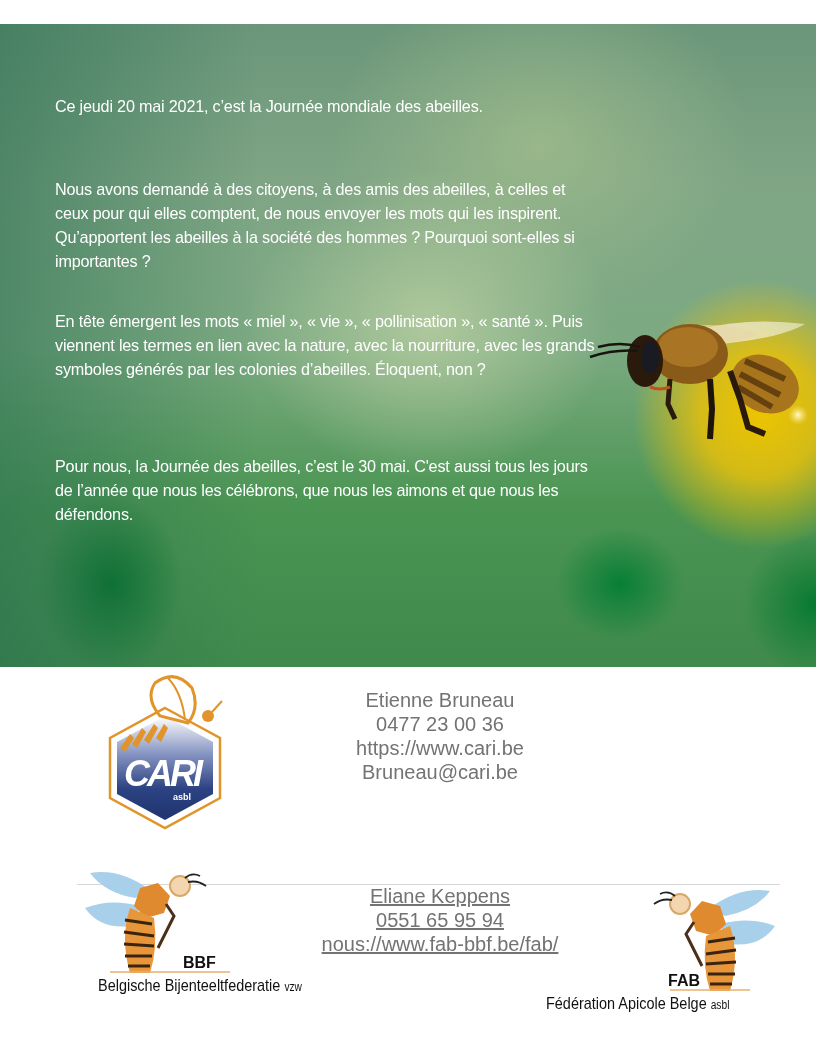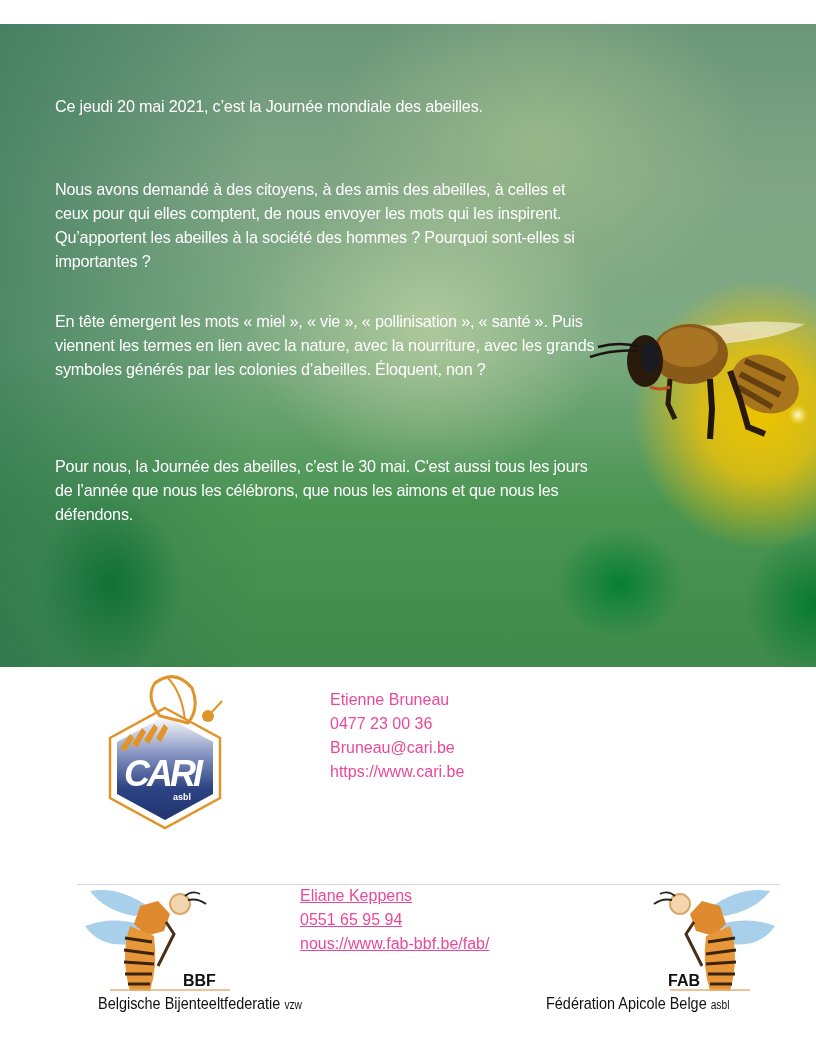--- a/index.html
+++ b/index.html
@@ -20,27 +20,27 @@
     position:absolute; left:0; top:0; width:260px; height:643px;
     background:linear-gradient(90deg, rgba(40,110,80,0.55), rgba(40,110,80,0));
   }
   .hero-text { position:absolute; left:55px; top:70px; width:540px; color:#ffffff; font-size:16.2px; line-height:24px; font-family:"Liberation Sans", sans-serif; letter-spacing:-0.2px; }
   .hero-text p { margin:0; }
   .p1 { position:absolute; top:0; }
   .p2 { position:absolute; top:83px; }
   .p3 { position:absolute; top:215px; }
   .p4 { position:absolute; top:360px; }
   .bee { position:absolute; left:580px; top:275px; width:230px; height:145px; }
-  .contact { position:absolute; text-align:left; color:#ec4899; font-size:16px; line-height:24px; font-family:"Liberation Sans", sans-serif; }
+  .contact { position:absolute; text-align:center; color:#737373; font-size:20px; line-height:24px; font-family:"Liberation Sans", sans-serif; }
   .contact div { white-space:nowrap; }
   .c1 { left:330px; top:688px; width:220px; }
   .c2 { left:300px; top:884px; width:280px;text-decoration:underline; }
   .divider { position:absolute; left:77px; top:884px; width:703px; height:1px; background:#d8d8d8; }
   .cari { position:absolute; left:100px; top:668px; width:130px; height:165px; }
-  .bbf { position:absolute; left:80px; top:886px; width:285px; height:140px; }
+  .bbf { position:absolute; left:80px; top:868px; width:285px; height:140px; }
   .fab { position:absolute; left:540px; top:886px; width:240px; height:140px; }
   .org-name { position:absolute; font-family:"Liberation Sans", sans-serif; color:#111; font-size:17px; white-space:nowrap; transform:scaleX(0.85); transform-origin:left top; }
   .org-name small { font-size:12px; }
   .bbf .org-name { left:18px; top:108px; }
   .fab .org-name { left:6px; top:108px; }
 </style>
 </head>
 <body>
 
 <div class="hero">
@@ -97,22 +97,22 @@
   <circle cx="108" cy="48" r="6" fill="#e0942a"></circle>
   <line x1="112" y1="44" x2="122" y2="33" stroke="#e0942a" stroke-width="2"></line>
   <path d="M20 80 L30 66 L34 70 L25 84 Z M32 76 L42 60 L46 64 L37 80 Z M44 72 L54 56 L58 60 L49 76 Z M56 70 L64 56 L68 60 L61 74 Z" fill="#e0942a"></path>
   <text x="62" y="118" text-anchor="middle" font-family="Liberation Sans, sans-serif" font-weight="bold" font-style="italic" font-size="36" fill="#ffffff" letter-spacing="-3">CARI</text>
   <text x="82" y="132" text-anchor="middle" font-family="Liberation Sans, sans-serif" font-weight="bold" font-size="9" fill="#ffffff">asbl</text>
 </svg>
 
 <div class="contact c1">
   <div>Etienne Bruneau</div>
   <div>0477 23 00 36</div>
+  <div>https://www.cari.be</div>
   <div>Bruneau@cari.be</div>
-  <div>https://www.cari.be</div>
 </div>
 
 <div class="divider"></div>
 
 <div class="bbf">
   <svg width="160" height="110" viewBox="0 0 160 110">
     <path d="M10 5 Q40 0 70 22 L55 30 Q25 25 10 5 Z" fill="#a8d0ea"></path>
     <path d="M5 40 Q30 30 60 38 L52 58 Q20 62 5 40 Z" fill="#a8d0ea"></path>
     <path d="M60 20 L78 15 L90 28 L84 45 L66 50 L54 38 Z" fill="#e08a30"></path>
     <circle cx="100" cy="18" r="10" fill="#f3d6b0" stroke="#d8a868" stroke-width="2"></circle>

